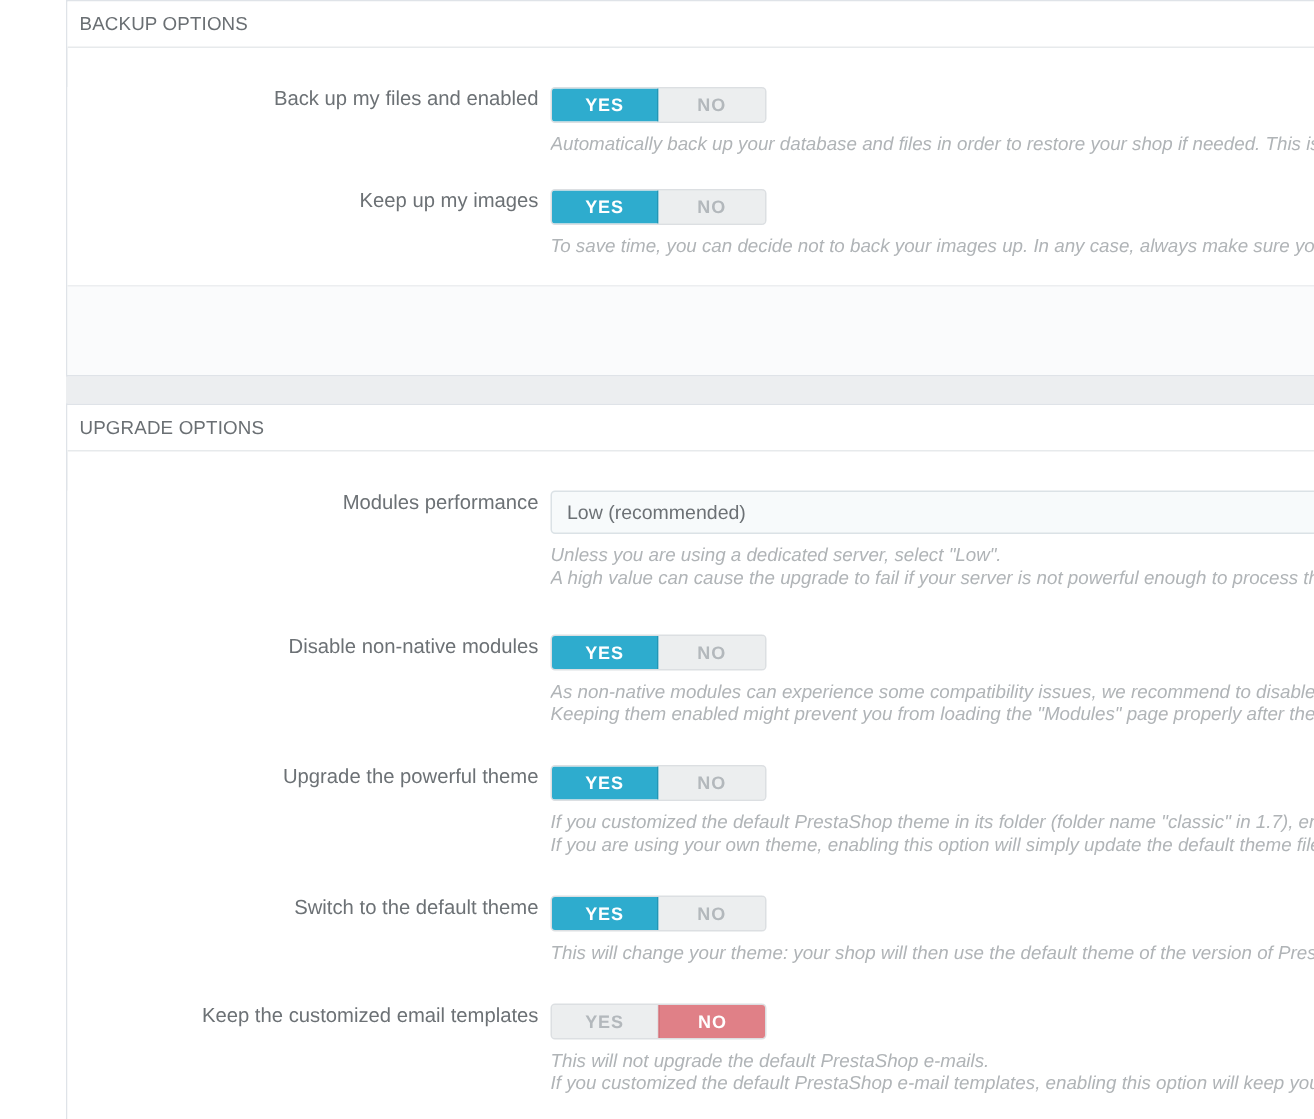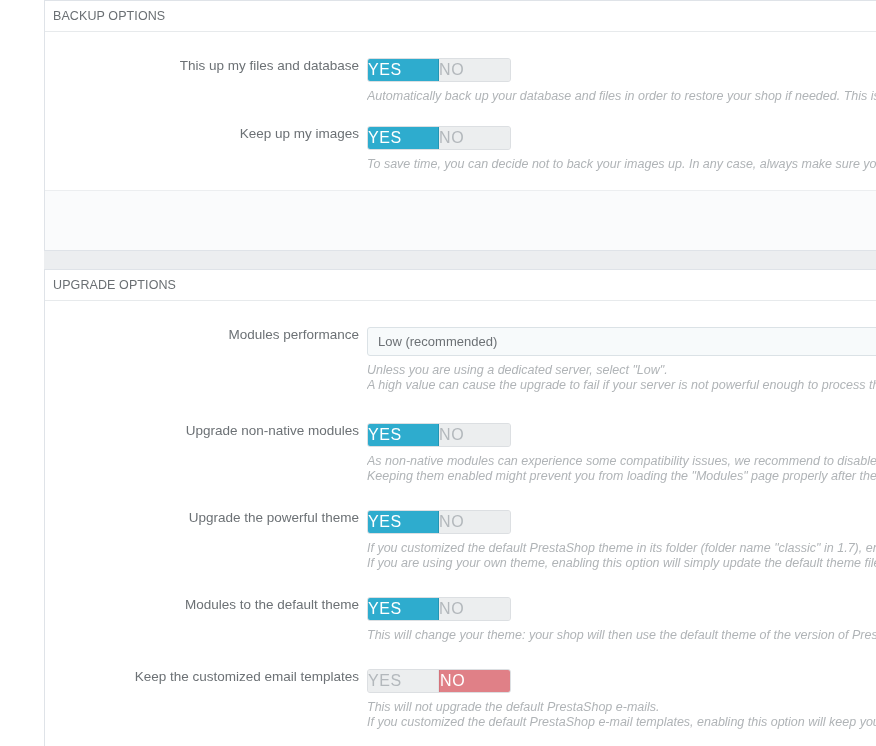--- a/index.html
+++ b/index.html
@@ -97,26 +97,28 @@
     height: 24px;
     border-radius: 3px;
     overflow: hidden;
     border: 1px solid #dcdfe2;
     box-sizing: border-box;
     background: #eceeef;
     user-select: none;
   }
   .switch .sw {
     flex: 1 1 50%;
+    text-align: center;
     line-height: 22px;
-    font-size: 16px;
+    font-size: 12px;
     letter-spacing: .6px;
     color: #b3b8bc;
     background: #eceeef;
     box-sizing: border-box;
+    font-weight: bold;
   }
   .switch .sw.on-yes {
     background: #2eacce;
     color: #ffffff;
     border-right: 1px solid #2396b5;
   }
   .switch .sw.on-no {
     background: #e08087;
     color: #ffffff;
     border-left: 1px solid #d4737b;
@@ -156,21 +158,21 @@
 <body>
 
 <div class="page">
 
   <div class="panel">
     <div class="panel-head">BACKUP OPTIONS</div>
 
     <div class="panel-body">
 
       <div class="form-row r-top-26">
-        <div class="row-label">This up my files and database</div>
+        <div class="row-label">Back up my files and enabled</div>
         <div class="row-field">
           <div class="switch">
             <span class="sw on-yes">YES</span>
             <span class="sw off-right">NO</span>
           </div>
           <div class="help">
             <div class="help-line">Automatically back up your database and files in order to restore your shop if needed. This is experimental: you should still backup your data manually.</div>
           </div>
         </div>
       </div>
@@ -206,21 +208,21 @@
         <div class="row-field">
           <div class="select-box">Low (recommended)</div>
           <div class="help">
             <div class="help-line">Unless you are using a dedicated server, select "Low".</div>
             <div class="help-line">A high value can cause the upgrade to fail if your server is not powerful enough to process the upgrade tasks in a short amount of time.</div>
           </div>
         </div>
       </div>
 
       <div class="form-row r-top-30">
-        <div class="row-label">Upgrade non-native modules</div>
+        <div class="row-label">Disable non-native modules</div>
         <div class="row-field">
           <div class="switch">
             <span class="sw on-yes">YES</span>
             <span class="sw off-right">NO</span>
           </div>
           <div class="help">
             <div class="help-line">As non-native modules can experience some compatibility issues, we recommend to disable them by default.</div>
             <div class="help-line">Keeping them enabled might prevent you from loading the "Modules" page properly after the upgrade.</div>
           </div>
         </div>
@@ -234,21 +236,21 @@
             <span class="sw off-right">NO</span>
           </div>
           <div class="help">
             <div class="help-line">If you customized the default PrestaShop theme in its folder (folder name "classic" in 1.7), enabling this option will lose your modifications.</div>
             <div class="help-line">If you are using your own theme, enabling this option will simply update the default theme files, and your own theme will be safe.</div>
           </div>
         </div>
       </div>
 
       <div class="form-row r-top-26">
-        <div class="row-label">Modules to the default theme</div>
+        <div class="row-label">Switch to the default theme</div>
         <div class="row-field">
           <div class="switch">
             <span class="sw on-yes">YES</span>
             <span class="sw off-right">NO</span>
           </div>
           <div class="help">
             <div class="help-line">This will change your theme: your shop will then use the default theme of the version of PrestaShop you are upgrading to.</div>
           </div>
         </div>
       </div>

